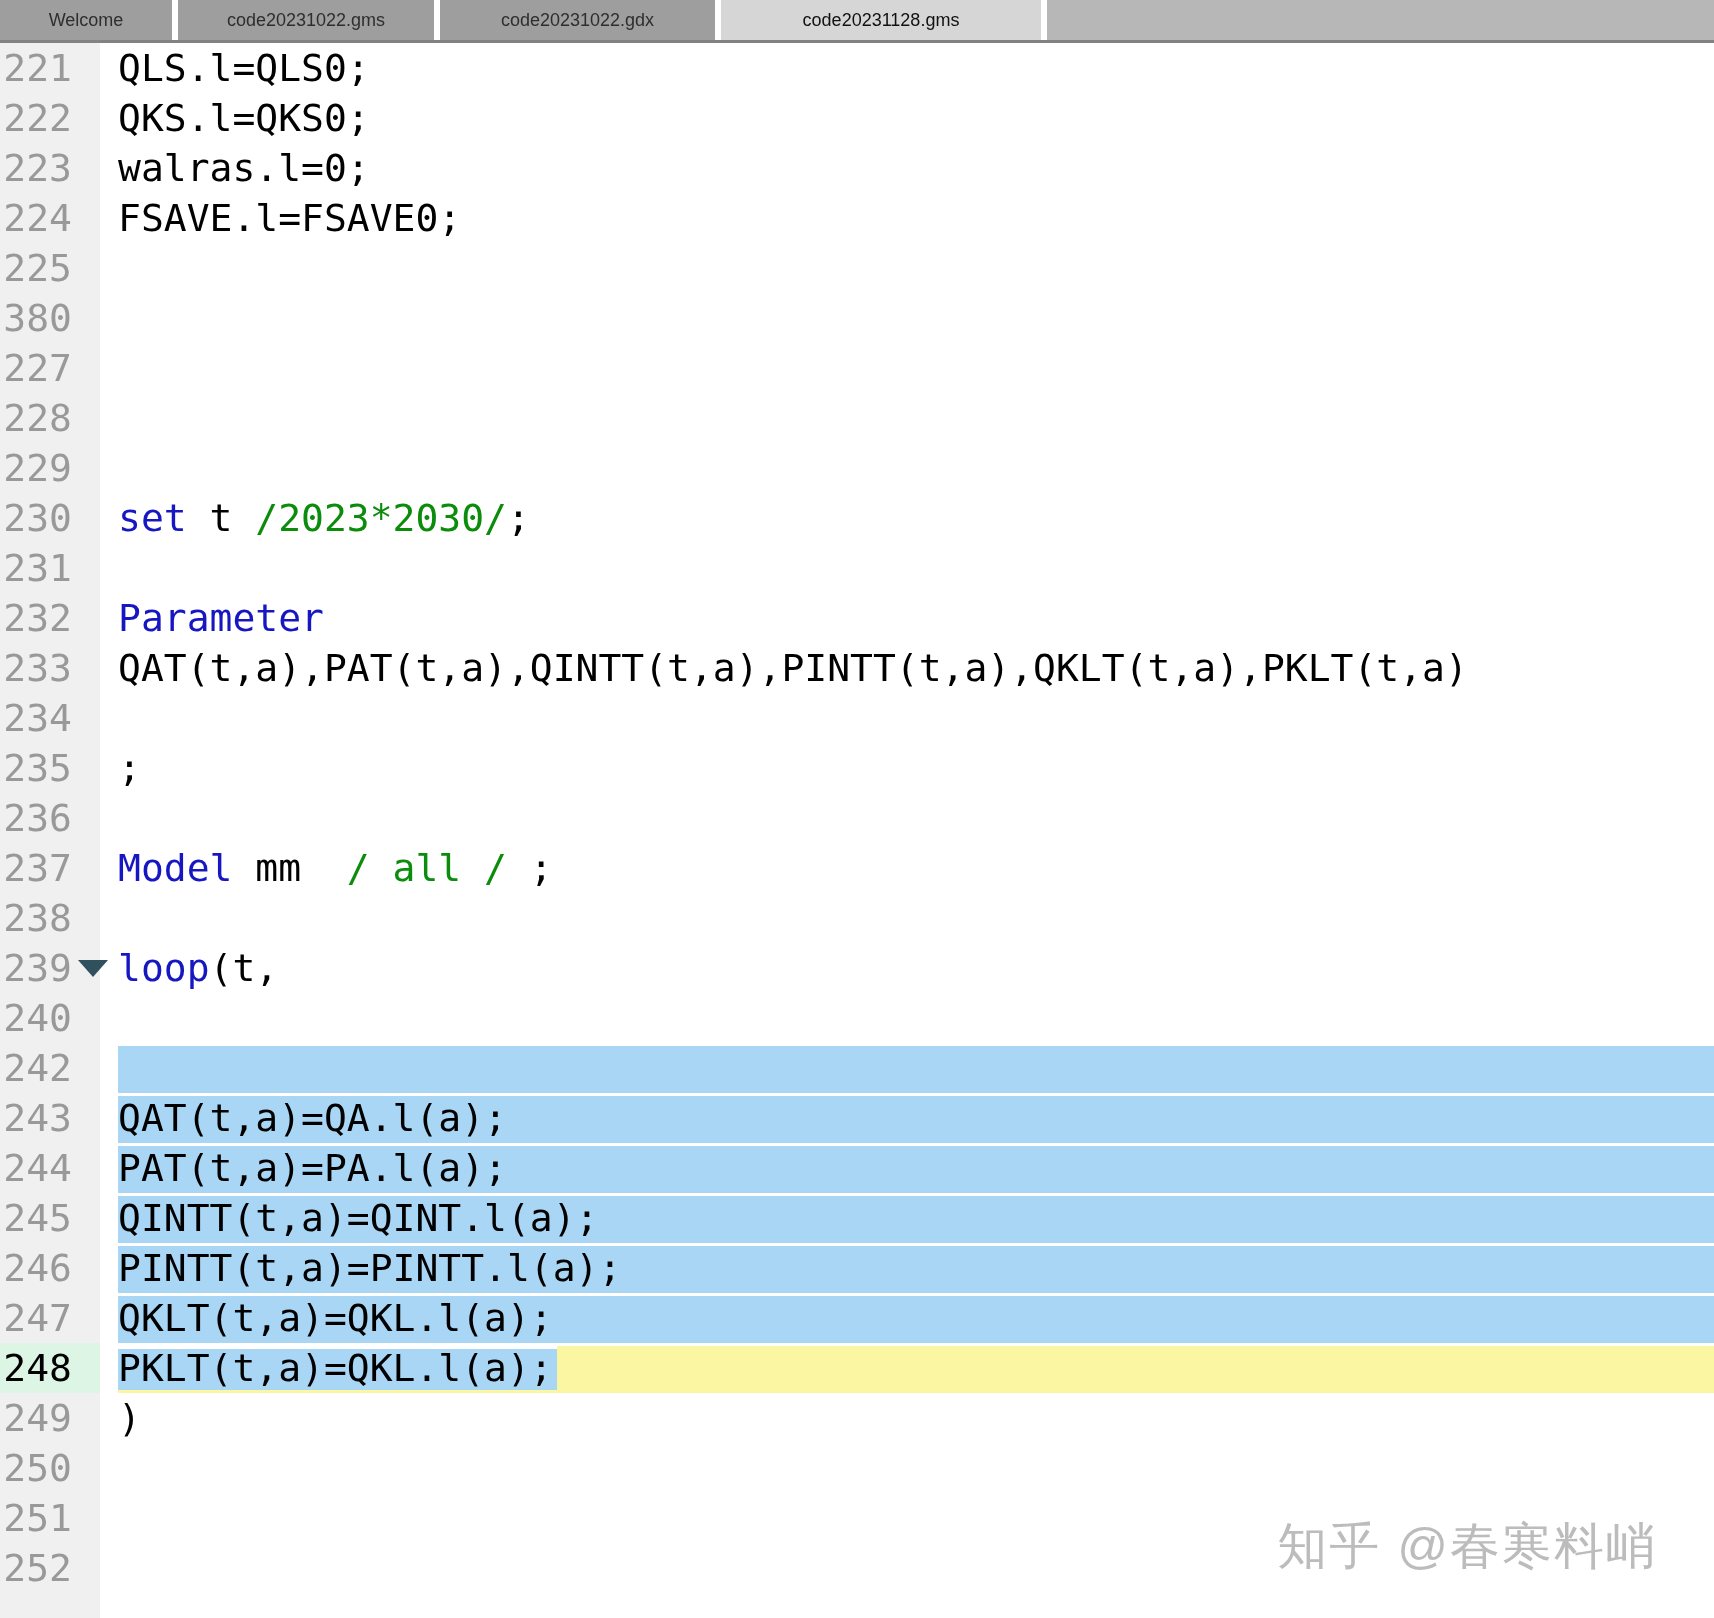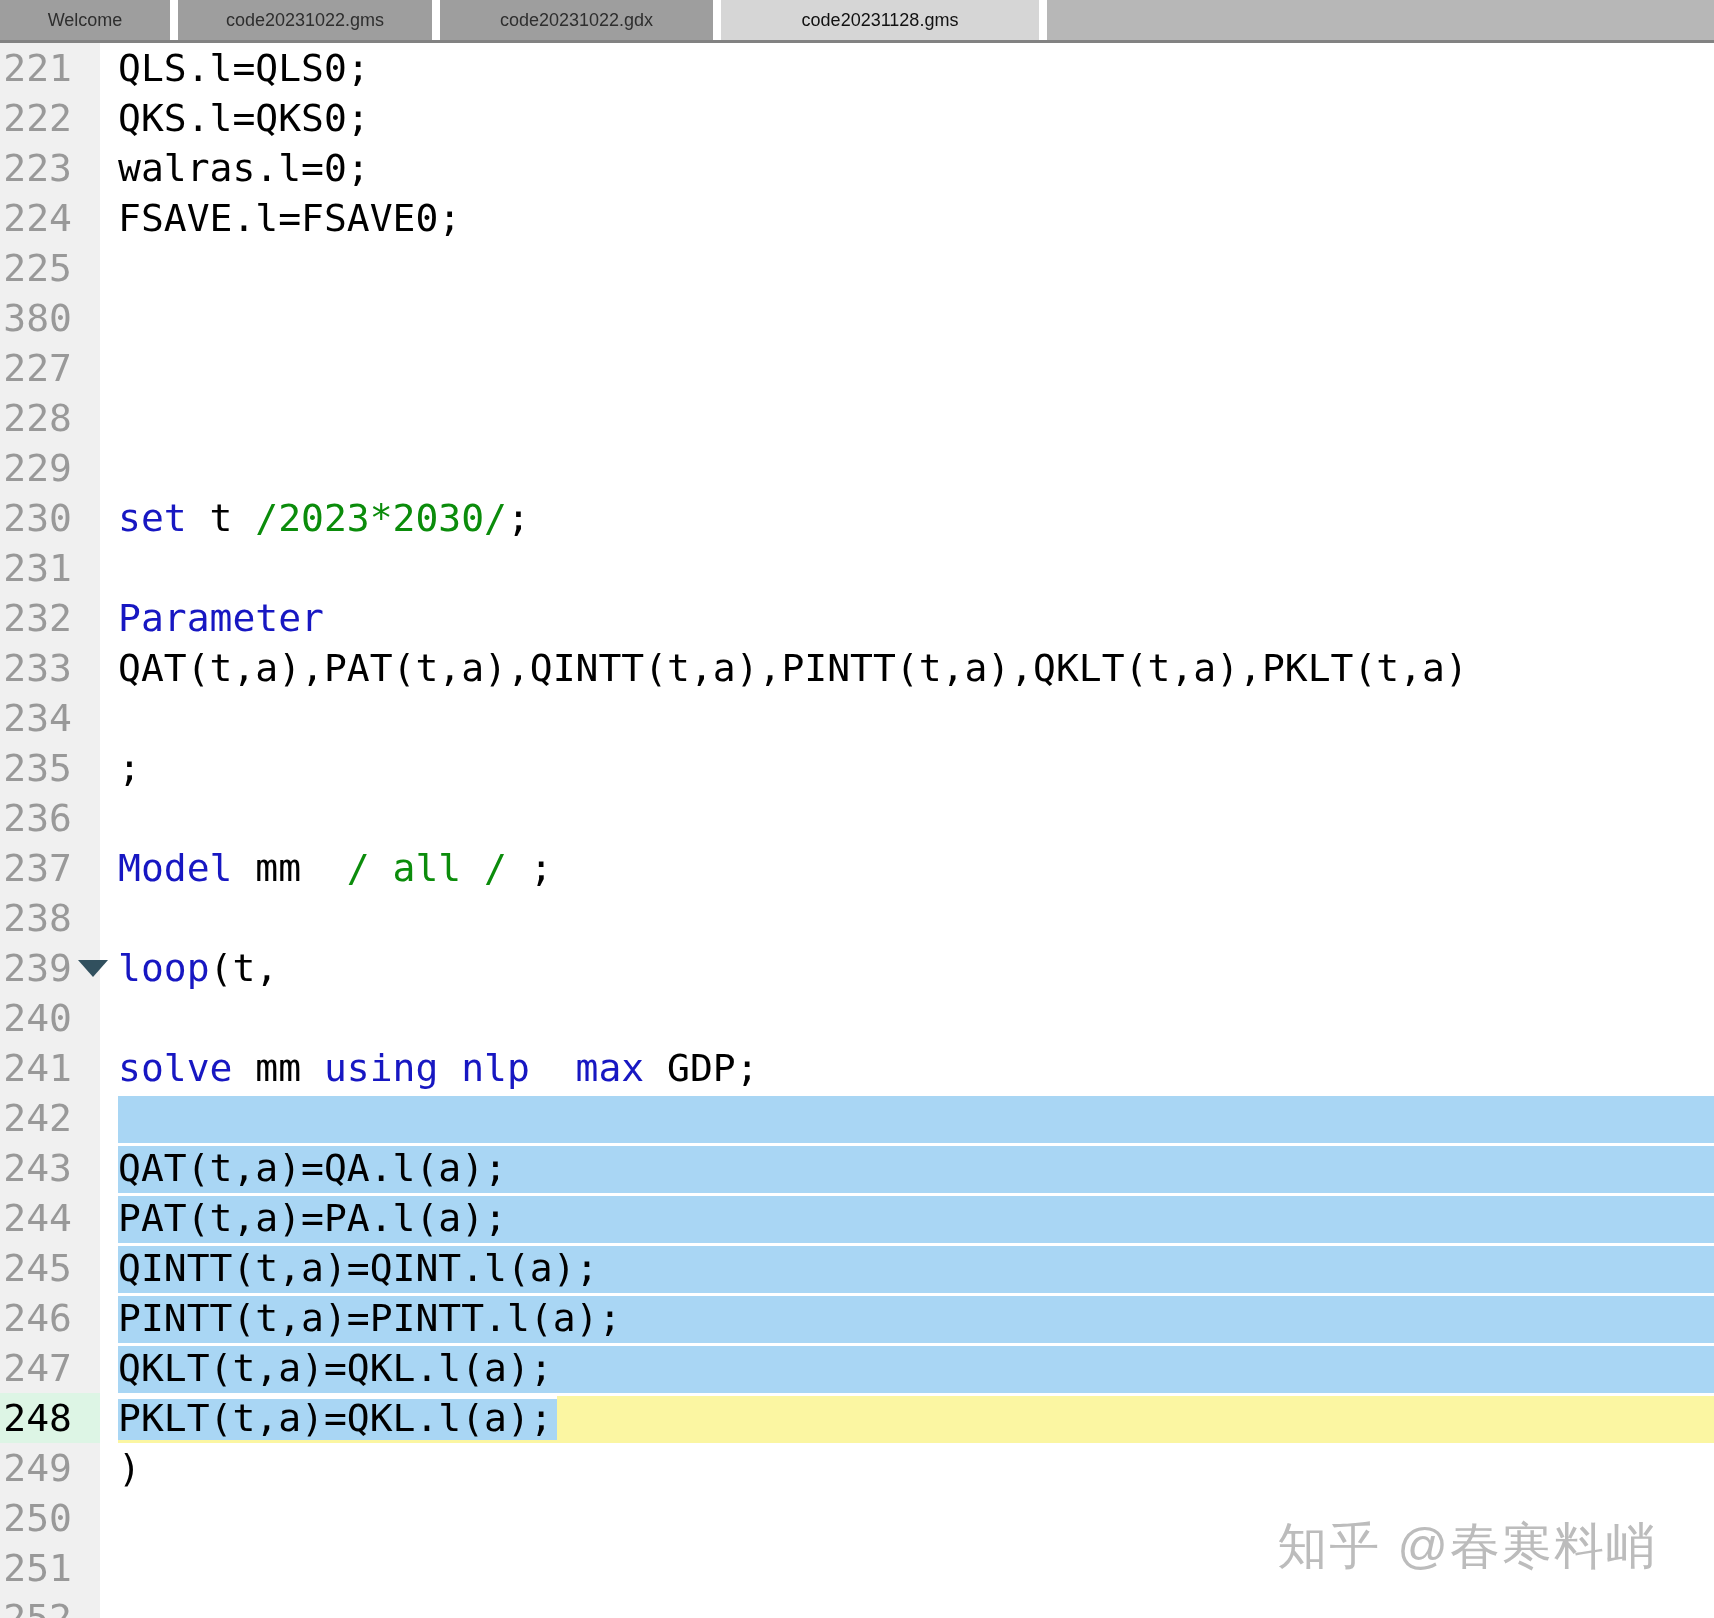--- a/index.html
+++ b/index.html
@@ -17,21 +17,21 @@
     height: 40px;
     background: var(--tabfill, #b7b7b7);
     border-bottom: 3px solid #828282;
     align-items: stretch;
   }
   .tab {
     display: flex;
     align-items: center;
     justify-content: center;
     background: var(--tabbar, #9e9e9e);
-    border-right: 8px solid #ffffff;
+    border-right: 6px solid #ffffff;
     font-size: 18px;
     color: #2e2e2e;
     box-sizing: border-box;
   }
   .tab.active {
     background: var(--tabactive, #d6d6d6);
     color: #111;
   }
   .tab-fill { flex: 1; background: var(--tabfill, #b7b7b7); }
 
@@ -148,21 +148,20 @@
     <div class="line"><div class="gutter">231</div><div class="codecell"></div></div>
     <div class="line"><div class="gutter">232</div><div class="codecell"><span class="seg k">Parameter</span></div></div>
     <div class="line"><div class="gutter">233</div><div class="codecell"><span class="seg p">QAT(t,a),PAT(t,a),QINTT(t,a),PINTT(t,a),QKLT(t,a),PKLT(t,a)</span></div></div>
     <div class="line"><div class="gutter">234</div><div class="codecell"></div></div>
     <div class="line"><div class="gutter">235</div><div class="codecell"><span class="seg p">;</span></div></div>
     <div class="line"><div class="gutter">236</div><div class="codecell"></div></div>
     <div class="line"><div class="gutter">237</div><div class="codecell"><span class="seg k">Model</span><span class="seg p"> mm  </span><span class="seg g">/ all /</span><span class="seg p"> ;</span></div></div>
     <div class="line"><div class="gutter">238</div><div class="codecell"></div></div>
     <div class="line"><div class="gutter">239<span class="fold"></span></div><div class="codecell"><span class="seg k">loop</span><span class="seg p">(t,</span></div></div>
     <div class="line"><div class="gutter">240</div><div class="codecell"></div></div>
-    <div class="line"><div class="gutter">241</div><div class="codecell"><span class="seg k">solve</span><span class="seg p"> mm </span><span class="seg k">using</span><span class="seg p"> </span><span class="seg k">nlp</span><span class="seg p">  </span><span class="seg k">max</span><span class="seg p"> GDP;</span></div></div>
     <div class="line"><div class="gutter">242</div><div class="codecell"><div class="hl hl-sel"></div></div></div>
     <div class="line"><div class="gutter">243</div><div class="codecell"><div class="hl hl-sel"></div><span class="seg p">QAT(t,a)=QA.l(a);</span></div></div>
     <div class="line"><div class="gutter">244</div><div class="codecell"><div class="hl hl-sel"></div><span class="seg p">PAT(t,a)=PA.l(a);</span></div></div>
     <div class="line"><div class="gutter">245</div><div class="codecell"><div class="hl hl-sel"></div><span class="seg p">QINTT(t,a)=QINT.l(a);</span></div></div>
     <div class="line"><div class="gutter">246</div><div class="codecell"><div class="hl hl-sel"></div><span class="seg p">PINTT(t,a)=PINTT.l(a);</span></div></div>
     <div class="line"><div class="gutter">247</div><div class="codecell"><div class="hl hl-sel"></div><span class="seg p">QKLT(t,a)=QKL.l(a);</span></div></div>
     <div class="line"><div class="gutter active-gutter">248</div><div class="codecell"><div class="hl hl-yellow"></div><span class="selwrap"><span class="seg p">PKLT(t,a)=QKL.l(a);</span></span></div></div>
     <div class="line"><div class="gutter">249</div><div class="codecell"><span class="seg p">)</span></div></div>
     <div class="line"><div class="gutter">250</div><div class="codecell"></div></div>
     <div class="line"><div class="gutter">251</div><div class="codecell"></div></div>

